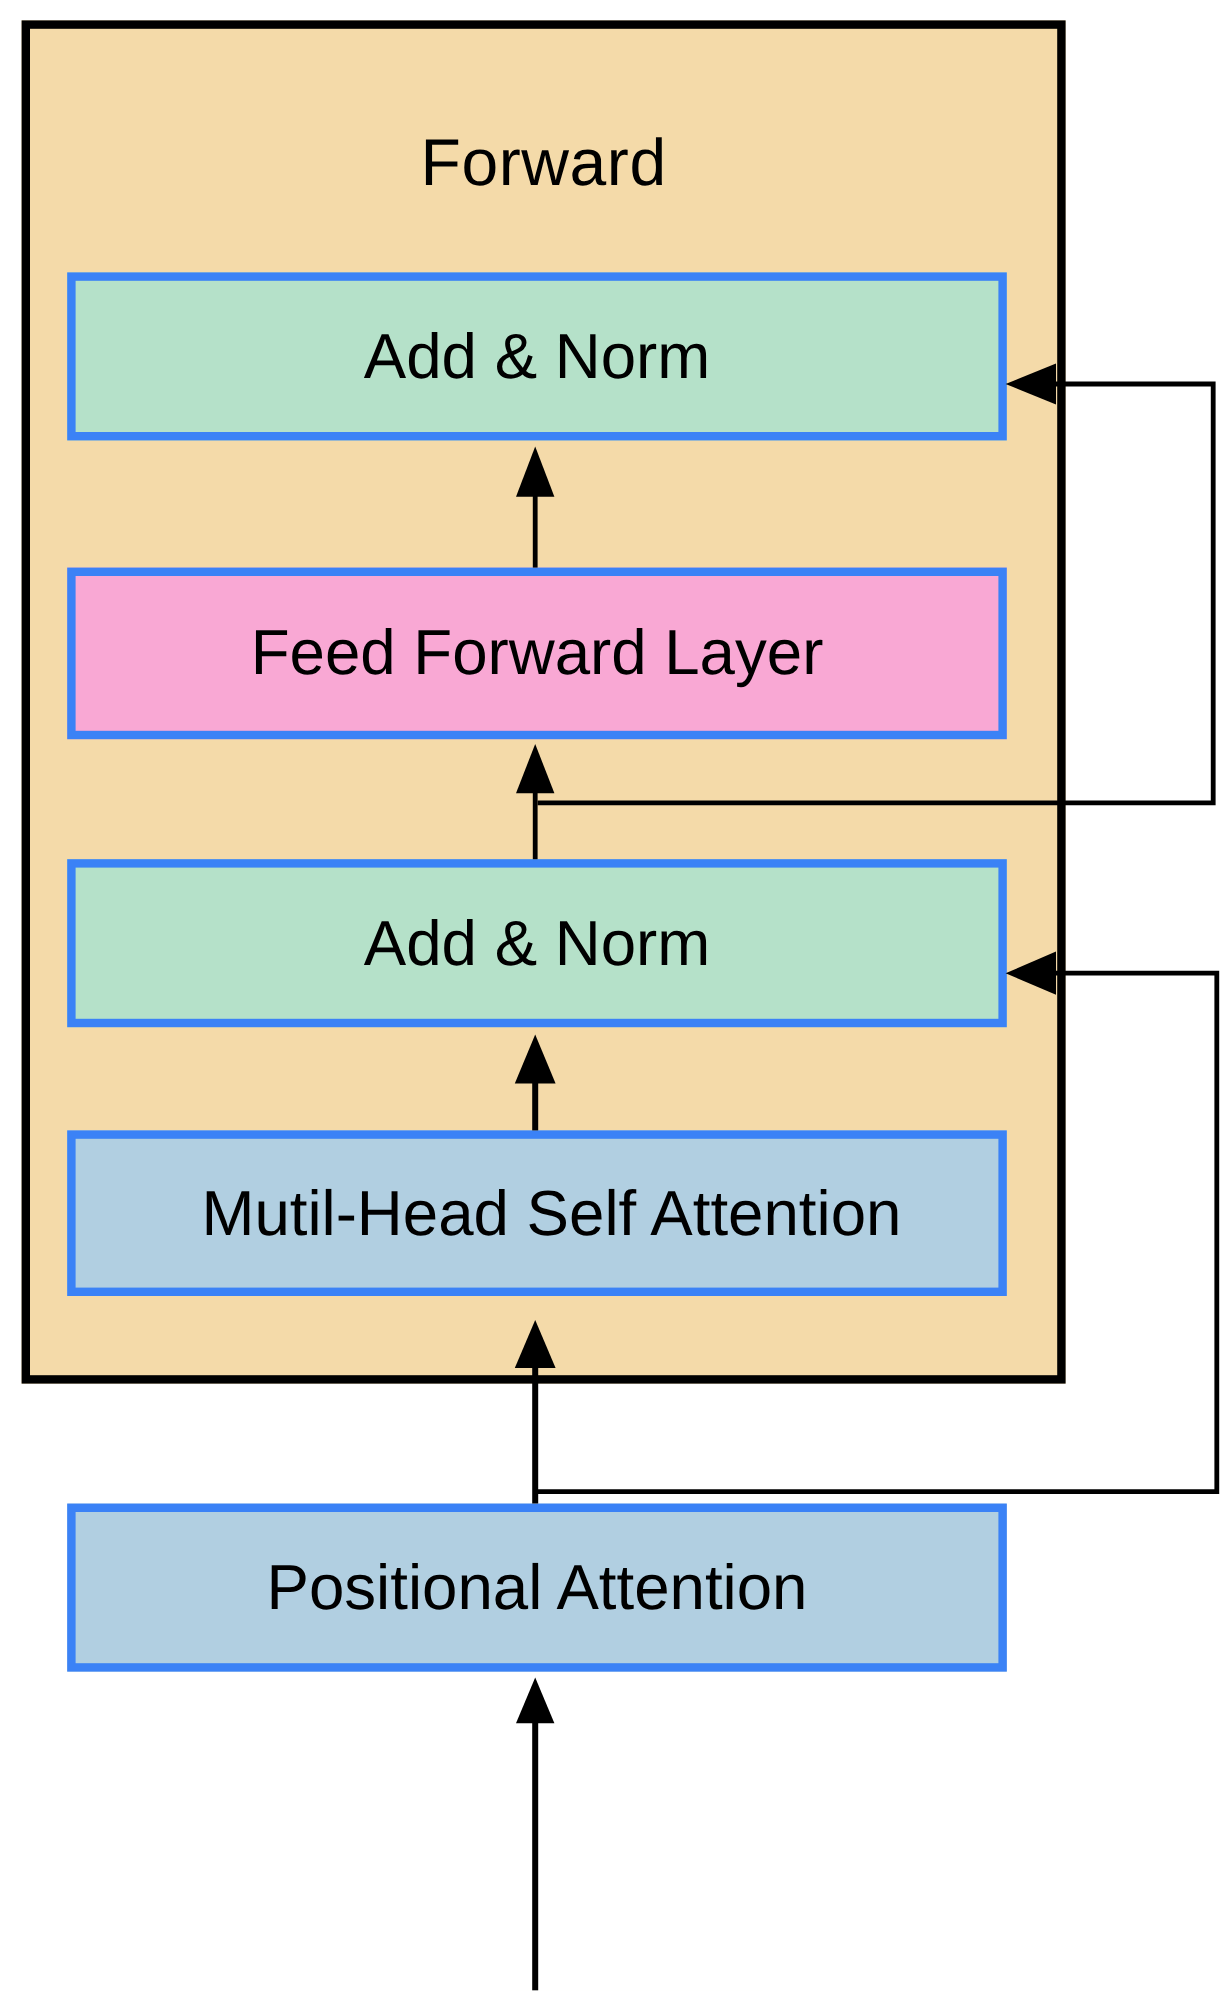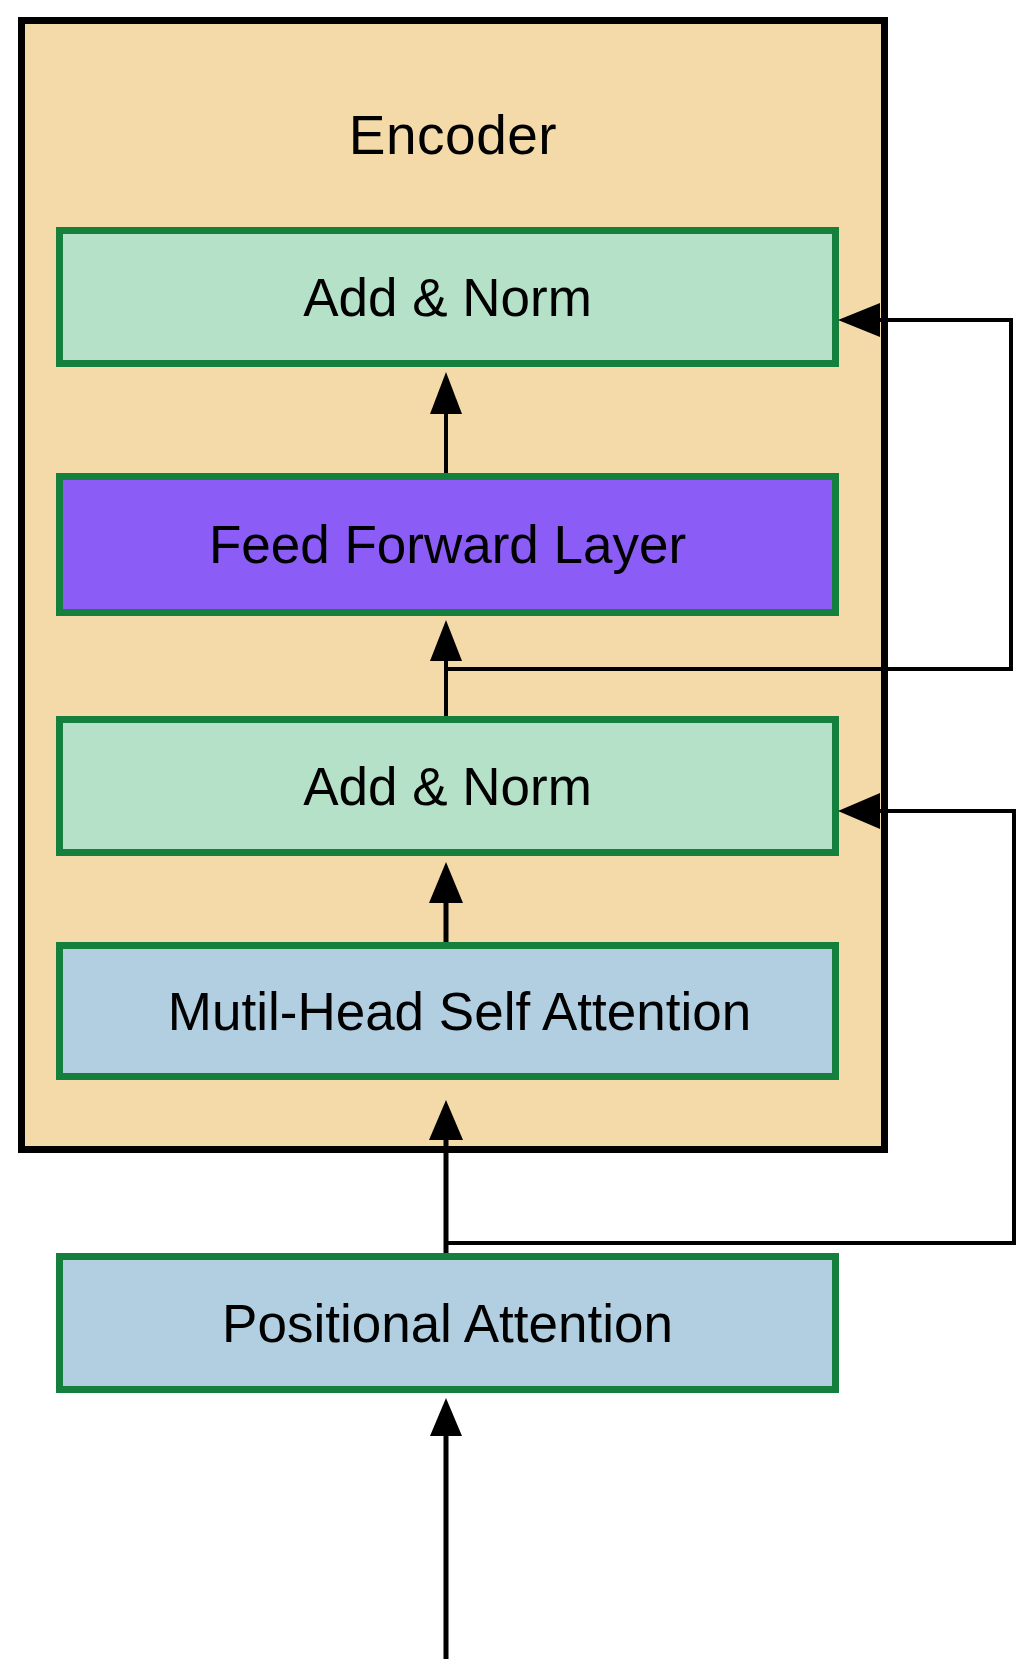--- a/index.html
+++ b/index.html
@@ -33,21 +33,21 @@
     right: 0;
     top: 84px;
     text-align: center;
     font-size: 55px;
     line-height: 1;
     color: #000000;
     letter-spacing: 0.5px;
   }
   .node-box {
     position: absolute;
-    border: 7px solid #15803d;
+    border: 7px solid #3b82f6;
     box-sizing: border-box;
     display: flex;
     align-items: center;
     justify-content: center;
     color: #000000;
     font-size: 53px;
     line-height: 1;
     white-space: nowrap;
   }
   .node-addnorm-top {
@@ -55,21 +55,21 @@
     top: 227px;
     width: 783px;
     height: 140px;
     background: #b5e1c9;
   }
   .node-ffn {
     left: 56px;
     top: 473px;
     width: 783px;
     height: 143px;
-    background: #8b5cf6;
+    background: #f9a8d4;
   }
   .node-addnorm-bottom {
     left: 56px;
     top: 716px;
     width: 783px;
     height: 140px;
     background: #b5e1c9;
   }
   .node-mhsa {
     left: 56px;
@@ -94,21 +94,21 @@
     height: 1659px;
     pointer-events: none;
   }
 </style>
 </head>
 <body>
 
 <div id="diagram-root">
 
   <div class="encoder-container">
-    <div class="encoder-title">Encoder</div>
+    <div class="encoder-title">Forward</div>
   </div>
 
   <div class="node-box node-addnorm-top">
     <span>Add &amp; Norm</span>
   </div>
 
   <div class="node-box node-ffn">
     <span>Feed Forward Layer</span>
   </div>
 

